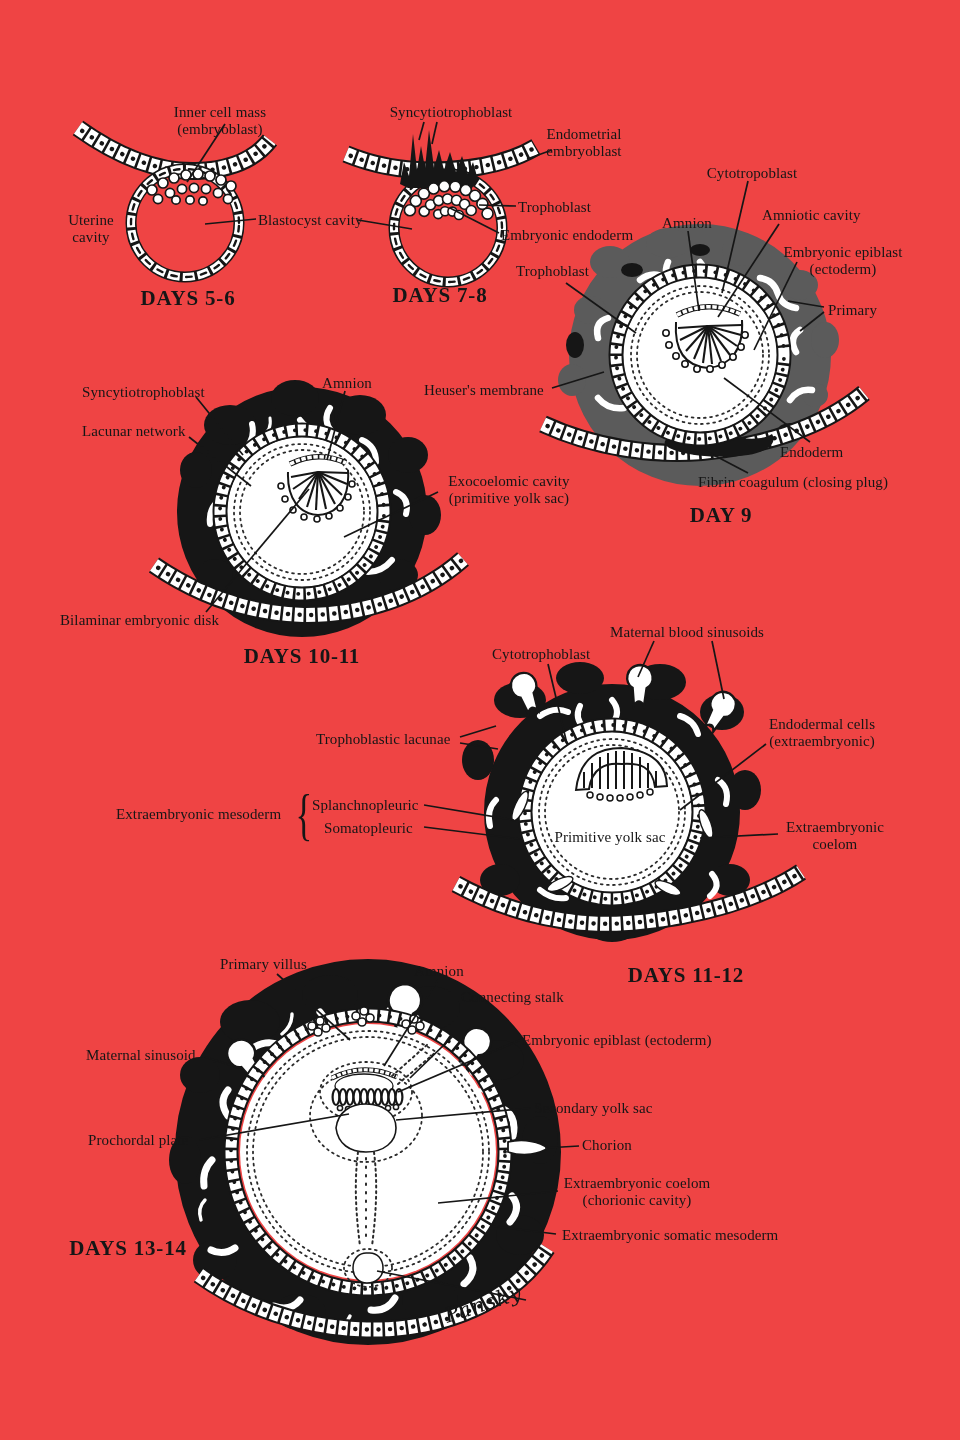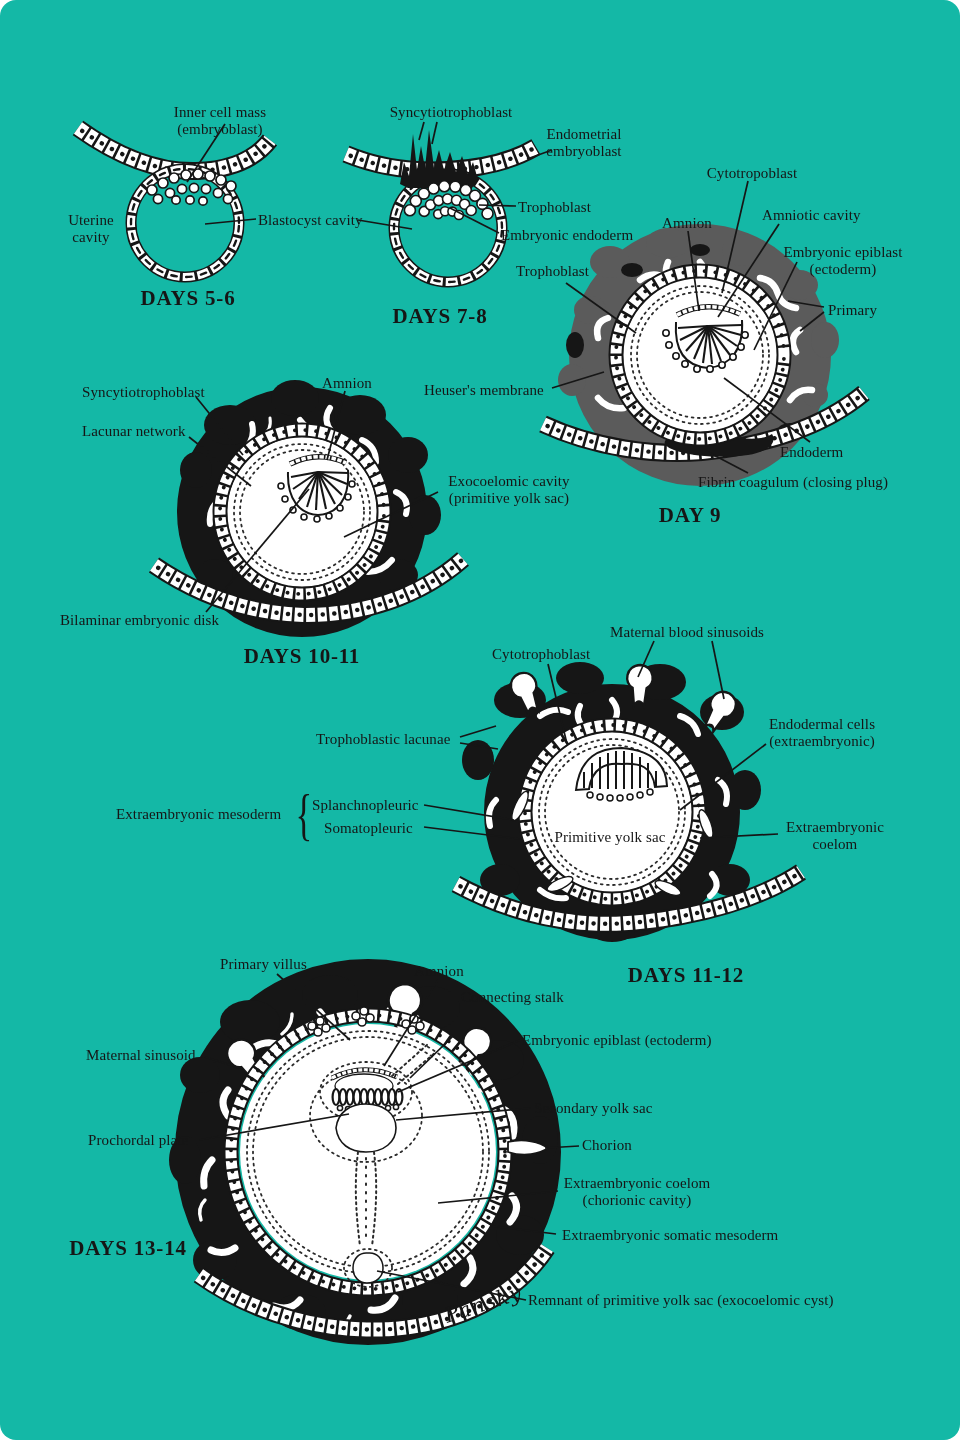--- a/index.html
+++ b/index.html
@@ -1,17 +1,17 @@
 <!DOCTYPE html>
 <html><head>
 <meta charset="utf-8">
 <style>
   html,body{margin:0;padding:0;background:#fff;}
   body{width:960px;height:1440px;overflow:hidden;}
-  .stage{position:relative;width:960px;height:1440px;font-family:"Liberation Serif",serif;color:#161616;background:#14b8a6;border-radius:16px;}
+  .stage{position:relative;width:960px;height:1440px;font-family:"Liberation Serif",serif;color:#161616;background:#ef4444;}
   .stage svg{position:absolute;left:0;top:0;}
   .lbl{position:absolute;font-size:15px;line-height:1.13;letter-spacing:.1px;}
   .c{text-align:center;}
   .title{position:absolute;font-weight:bold;font-size:21px;letter-spacing:.8px;text-align:center;font-family:"Liberation Serif",serif;}
   .sig{position:absolute;font-family:"DejaVu Serif",serif;font-style:italic;font-size:21px;transform:rotate(-18deg);letter-spacing:1px;}
   .brace{position:absolute;font-size:58px;font-weight:400;line-height:1;transform:scaleX(.6);}
   
   .sbase{fill:none;stroke:#161616;}
   .scell{fill:none;stroke:#ffffff;}
   .snuc{fill:none;stroke:#161616;stroke-linecap:round;}
@@ -465,32 +465,32 @@
 
 <div class="lbl c" style="left:130px;top:104px;width:180px">Inner cell mass (embryoblast)</div>
 <div class="lbl c" style="left:60px;top:212px;width:62px">Uterine cavity</div>
 <div class="lbl" style="left:258px;top:212px;width:110px">Blastocyst cavity</div>
 <div class="title" style="left:113px;top:286px;width:150px">DAYS 5-6</div>
 
 <div class="lbl c" style="left:383px;top:104px;width:136px">Syncytiotrophoblast</div>
 <div class="lbl c" style="left:538px;top:126px;width:92px">Endometrial embryoblast</div>
 <div class="lbl" style="left:518px;top:199px;width:90px">Trophoblast</div>
 <div class="lbl" style="left:501px;top:227px;width:145px">Embryonic endoderm</div>
-<div class="title" style="left:365px;top:304px;width:150px">DAYS 7-8</div>
+<div class="title" style="left:365px;top:283px;width:150px">DAYS 7-8</div>
 
 <div class="lbl" style="left:516px;top:263px;width:90px">Trophoblast</div>
 <div class="lbl c" style="left:698px;top:165px;width:108px">Cytotropoblast</div>
 <div class="lbl c" style="left:658px;top:215px;width:58px">Amnion</div>
 <div class="lbl" style="left:762px;top:207px;width:108px">Amniotic cavity</div>
 <div class="lbl c" style="left:778px;top:244px;width:130px">Embryonic epiblast (ectoderm)</div>
 <div class="lbl" style="left:828px;top:302px;width:64px">Primary</div>
 <div class="lbl" style="left:424px;top:382px;width:135px">Heuser's membrane</div>
 <div class="lbl" style="left:780px;top:444px;width:72px">Endoderm</div>
 <div class="lbl" style="left:698px;top:474px;width:215px">Fibrin coagulum (closing plug)</div>
-<div class="title" style="left:630px;top:503px;width:120px">DAY 9</div>
+<div class="title" style="left:661px;top:503px;width:120px">DAY 9</div>
 
 <div class="lbl" style="left:82px;top:384px;width:136px">Syncytiotrophoblast</div>
 <div class="lbl" style="left:82px;top:423px;width:112px">Lacunar network</div>
 <div class="lbl c" style="left:318px;top:375px;width:58px">Amnion</div>
 <div class="lbl c" style="left:438px;top:473px;width:142px">Exocoelomic cavity (primitive yolk sac)</div>
 <div class="lbl" style="left:60px;top:612px;width:175px">Bilaminar embryonic disk</div>
 <div class="title" style="left:228px;top:644px;width:148px">DAYS 10-11</div>
 
 <div class="lbl" style="left:610px;top:624px;width:170px">Maternal blood sinusoids</div>
 <div class="lbl" style="left:492px;top:646px;width:108px">Cytotrophoblast</div>
@@ -508,16 +508,15 @@
 <div class="lbl" style="left:414px;top:963px;width:58px">Amnion</div>
 <div class="lbl" style="left:461px;top:989px;width:110px">Connecting stalk</div>
 <div class="lbl" style="left:86px;top:1047px;width:122px">Maternal sinusoid</div>
 <div class="lbl" style="left:522px;top:1032px;width:215px">Embryonic epiblast (ectoderm)</div>
 <div class="lbl" style="left:534px;top:1100px;width:135px">Secondary yolk sac</div>
 <div class="lbl" style="left:582px;top:1137px;width:62px">Chorion</div>
 <div class="lbl" style="left:88px;top:1132px;width:125px">Prochordal plate</div>
 <div class="lbl c" style="left:558px;top:1175px;width:158px">Extraembryonic coelom (chorionic cavity)</div>
 <div class="lbl" style="left:562px;top:1227px;width:240px">Extraembryonic somatic mesoderm</div>
 <div class="title" style="left:52px;top:1236px;width:152px">DAYS 13-14</div>
-<div class="lbl" style="left:528px;top:1292px;width:335px">Remnant of primitive yolk sac (exocoelomic cyst)</div>
 <div class="sig" style="left:443px;top:1292px">Pansky</div>
 
 </div>
 
 </body></html>

